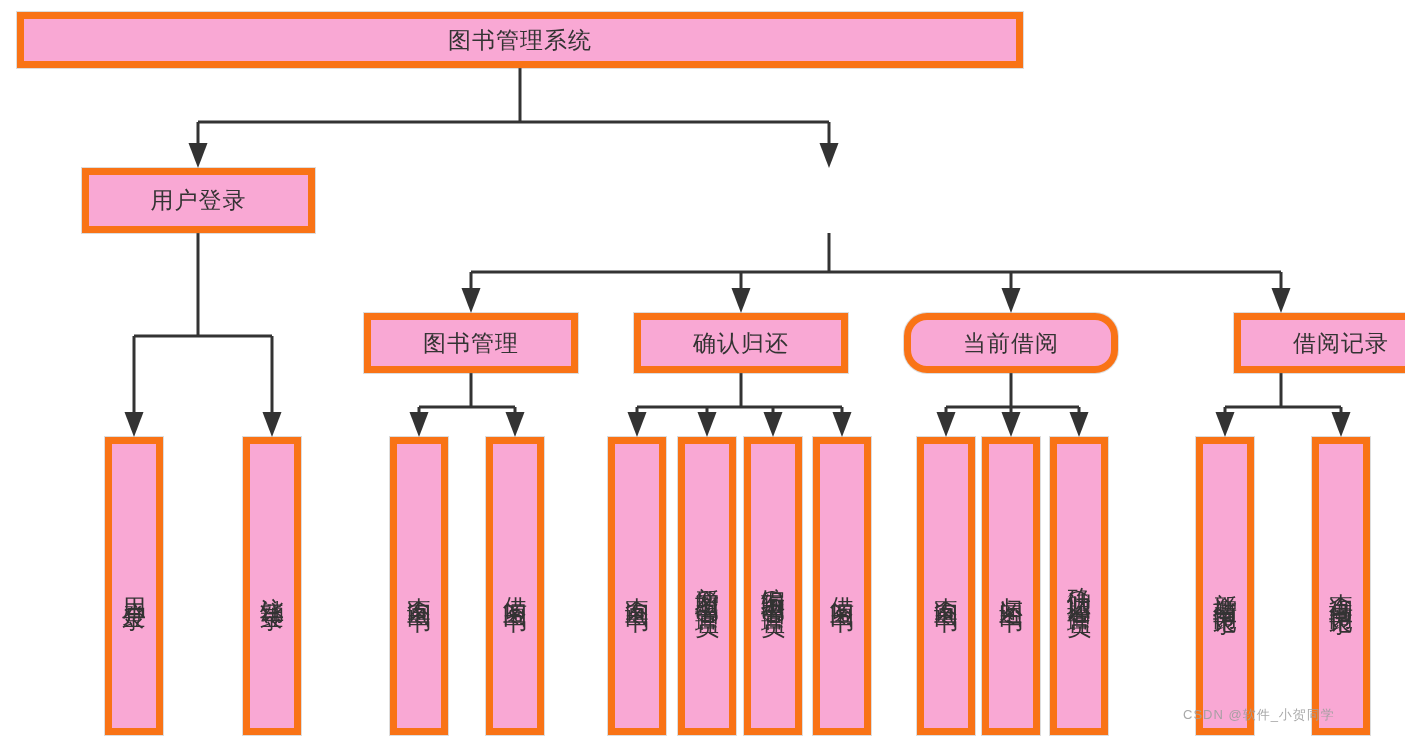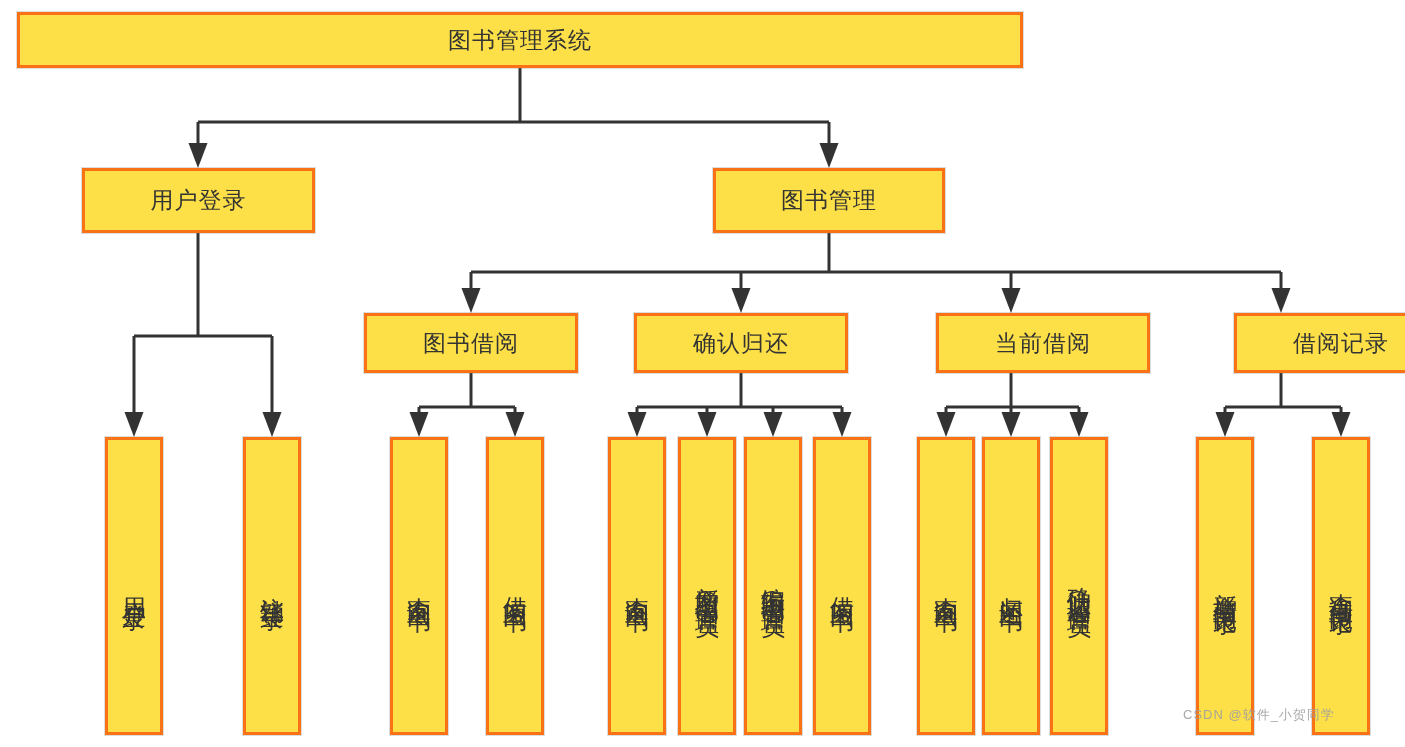--- a/index.html
+++ b/index.html
@@ -12,36 +12,36 @@
     overflow: hidden;
   }
   #connectors {
     position: absolute;
     left: 0; top: 0;
     pointer-events: none;
   }
   .node {
     position: absolute;
     box-sizing: border-box;
-    background: #fde047;
-    border: 3px solid #f97316;
+    background: #f9a8d4;
+    border: 7px solid #f97316;
     color: #333333;
     display: flex;
     align-items: center;
     justify-content: center;
     box-shadow: 0 0 0 1px rgba(120,120,120,0.25);
   }
   .h-node { font-size: 23px; letter-spacing: 1px; white-space: nowrap; }
   .root-node { left: 17px; top: 12px; width: 1006px; height: 56px; font-size: 23px; }
   .l2-user  { left: 82px;  top: 168px; width: 233px; height: 65px; }
   .l2-book  { left: 713px; top: 168px; width: 232px; height: 65px; }
   .l3 { top: 313px; width: 214px; height: 60px; }
   .l3-a { left: 364px; }
   .l3-b { left: 634px; }
-  .l3-c { left: 936px; }
+  .l3-c { left: 904px; border-radius: 23px; }
   .l3-d { left: 1234px; }
   .leaf {
     top: 437px;
     width: 58px;
     height: 298px;
     writing-mode: vertical-rl;
     text-orientation: mixed;
     font-size: 24px;
     letter-spacing: 4px;
     line-height: 1;
@@ -130,23 +130,22 @@
       <polygon points="1001.5,412 1020.5,412 1011,437"></polygon>
       <polygon points="1069.5,412 1088.5,412 1079,437"></polygon>
       <polygon points="1215.5,412 1234.5,412 1225,437"></polygon>
       <polygon points="1331.5,412 1350.5,412 1341,437"></polygon>
     </g>
   </svg>
 
   <div class="node h-node root-node">图书管理系统</div>
 
   <div class="node h-node l2-user">用户登录</div>
-  <div class="node h-node l2-book">图书管理</div>
 
-  <div class="node h-node l3 l3-a">图书借阅</div>
+  <div class="node h-node l3 l3-a">图书管理</div>
   <div class="node h-node l3 l3-b">确认归还</div>
   <div class="node h-node l3 l3-c">当前借阅</div>
   <div class="node h-node l3 l3-d">借阅记录</div>
 
   <div class="node leaf lf-ul1">用户登录</div>
   <div class="node leaf lf-ul2">注销登录</div>
 
   <div class="node leaf lf-nb1">查询图书</div>
   <div class="node leaf lf-nb2">借阅图书</div>
 

